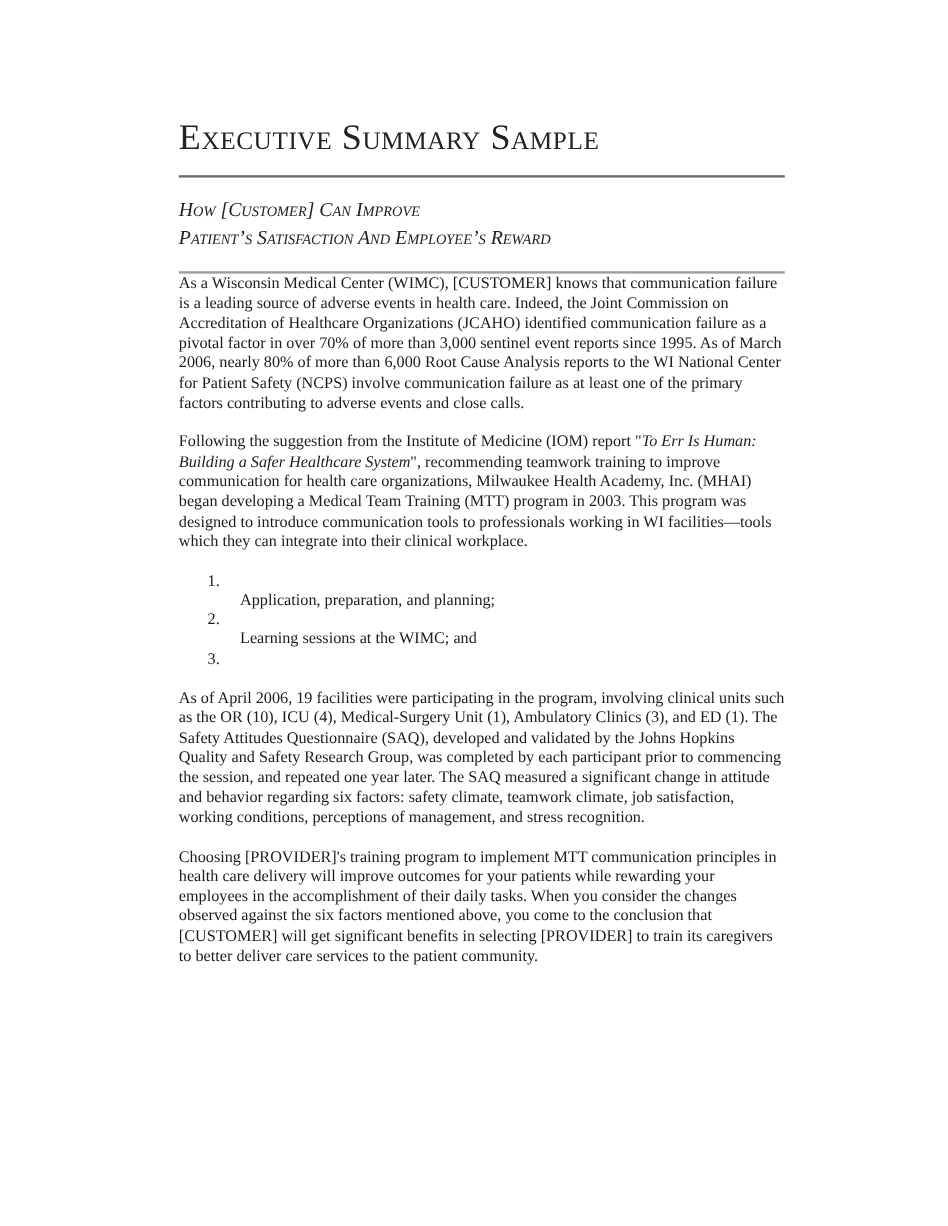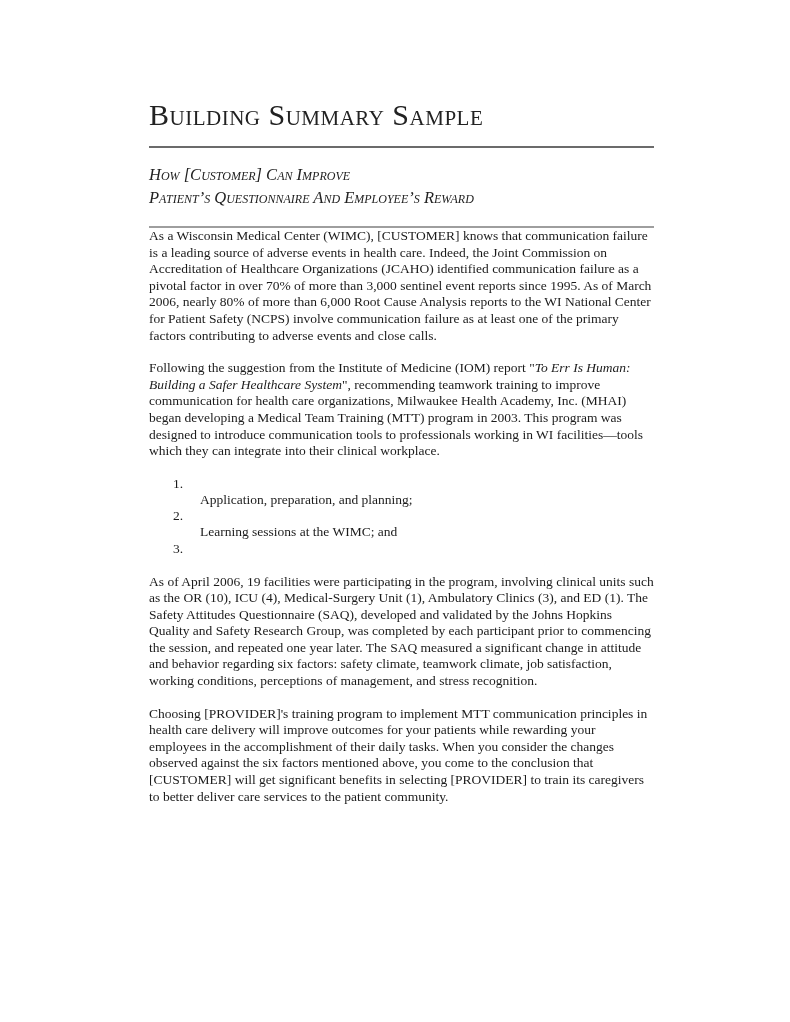--- a/index.html
+++ b/index.html
@@ -78,27 +78,27 @@
   .li-text {
     flex: 1;
     margin-top: 16px;
   }
 </style>
 </head>
 <body>
 
 <div class="content">
 
-  <h1 class="doc-title">Building Summary Sample</h1>
+  <h1 class="doc-title">Executive Summary Sample</h1>
 
   <div class="rule"></div>
 
   <div class="subtitle">
     <div>How [Customer] Can Improve</div>
-    <div>Patient’s Questionnaire And Employee’s Reward</div>
+    <div>Patient’s Satisfaction And Employee’s Reward</div>
   </div>
 
   <div class="rule light"></div>
 
   <div class="body-text">
 
     <p class="first">As a Wisconsin Medical Center (WIMC), [CUSTOMER] knows that communication failure is a leading source of adverse events in health care. Indeed, the Joint Commission on Accreditation of Healthcare Organizations (JCAHO) identified communication failure as a pivotal factor in over 70% of more than 3,000 sentinel event reports since 1995. As of March 2006, nearly 80% of more than 6,000 Root Cause Analysis reports to the WI National Center for Patient Safety (NCPS) involve communication failure as at least one of the primary factors contributing to adverse events and close calls.</p>
 
     <p><span>Following the suggestion from the Institute of Medicine (IOM) report "</span><span class="italic-run">To Err Is Human: Building a Safer Healthcare System</span><span>", recommending teamwork training to improve communication for health care organizations, Milwaukee Health Academy, Inc. (MHAI) began developing a Medical Team Training (MTT) program in 2003. This program was designed to introduce communication tools to professionals working in WI facilities—tools which they can integrate into their clinical workplace.</span></p>
 

